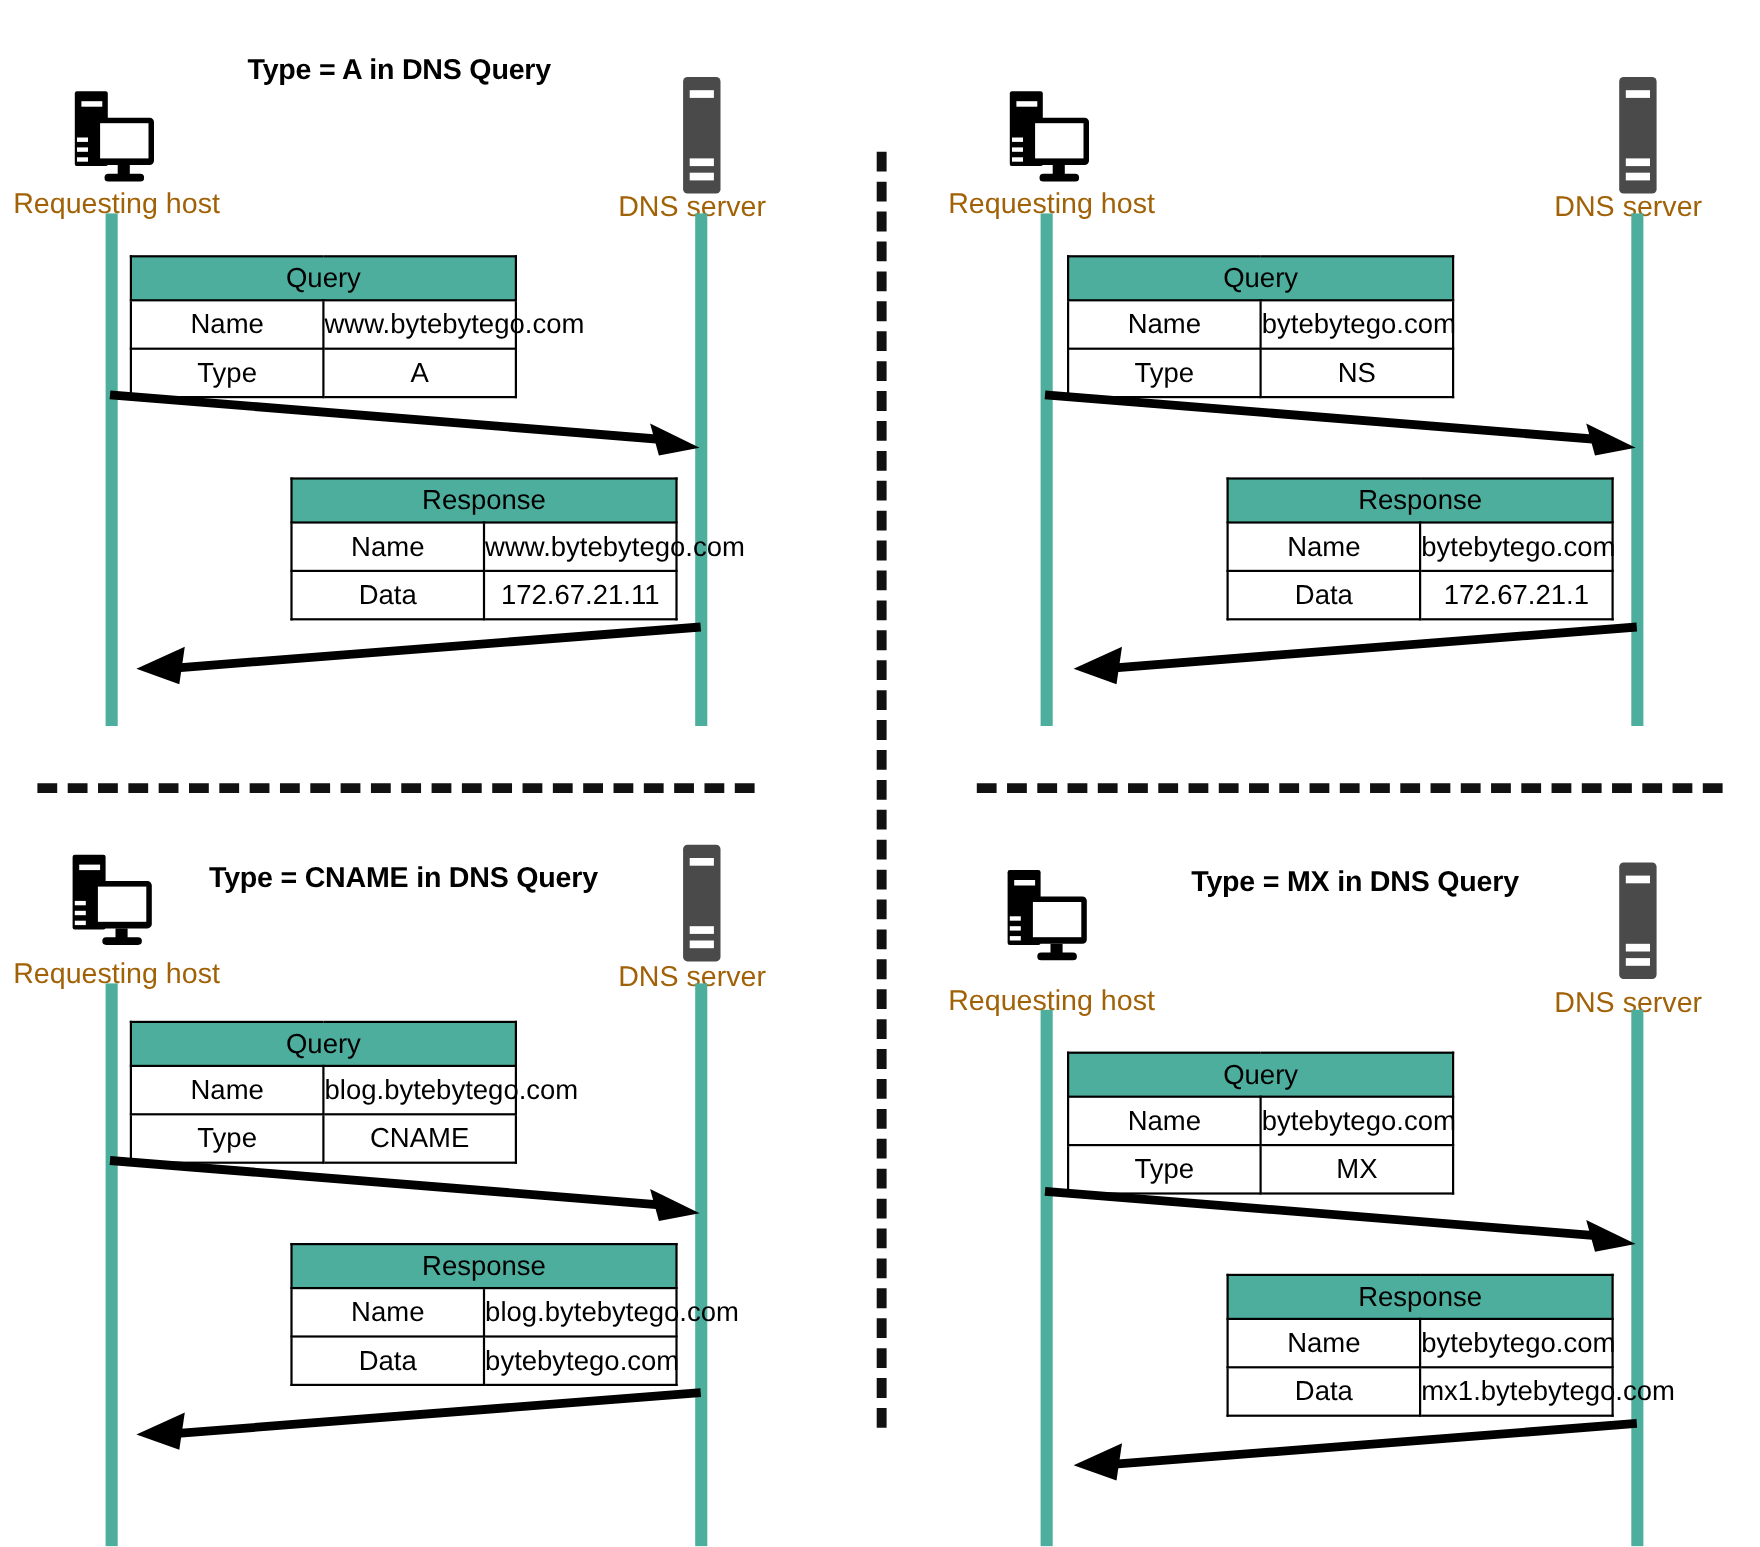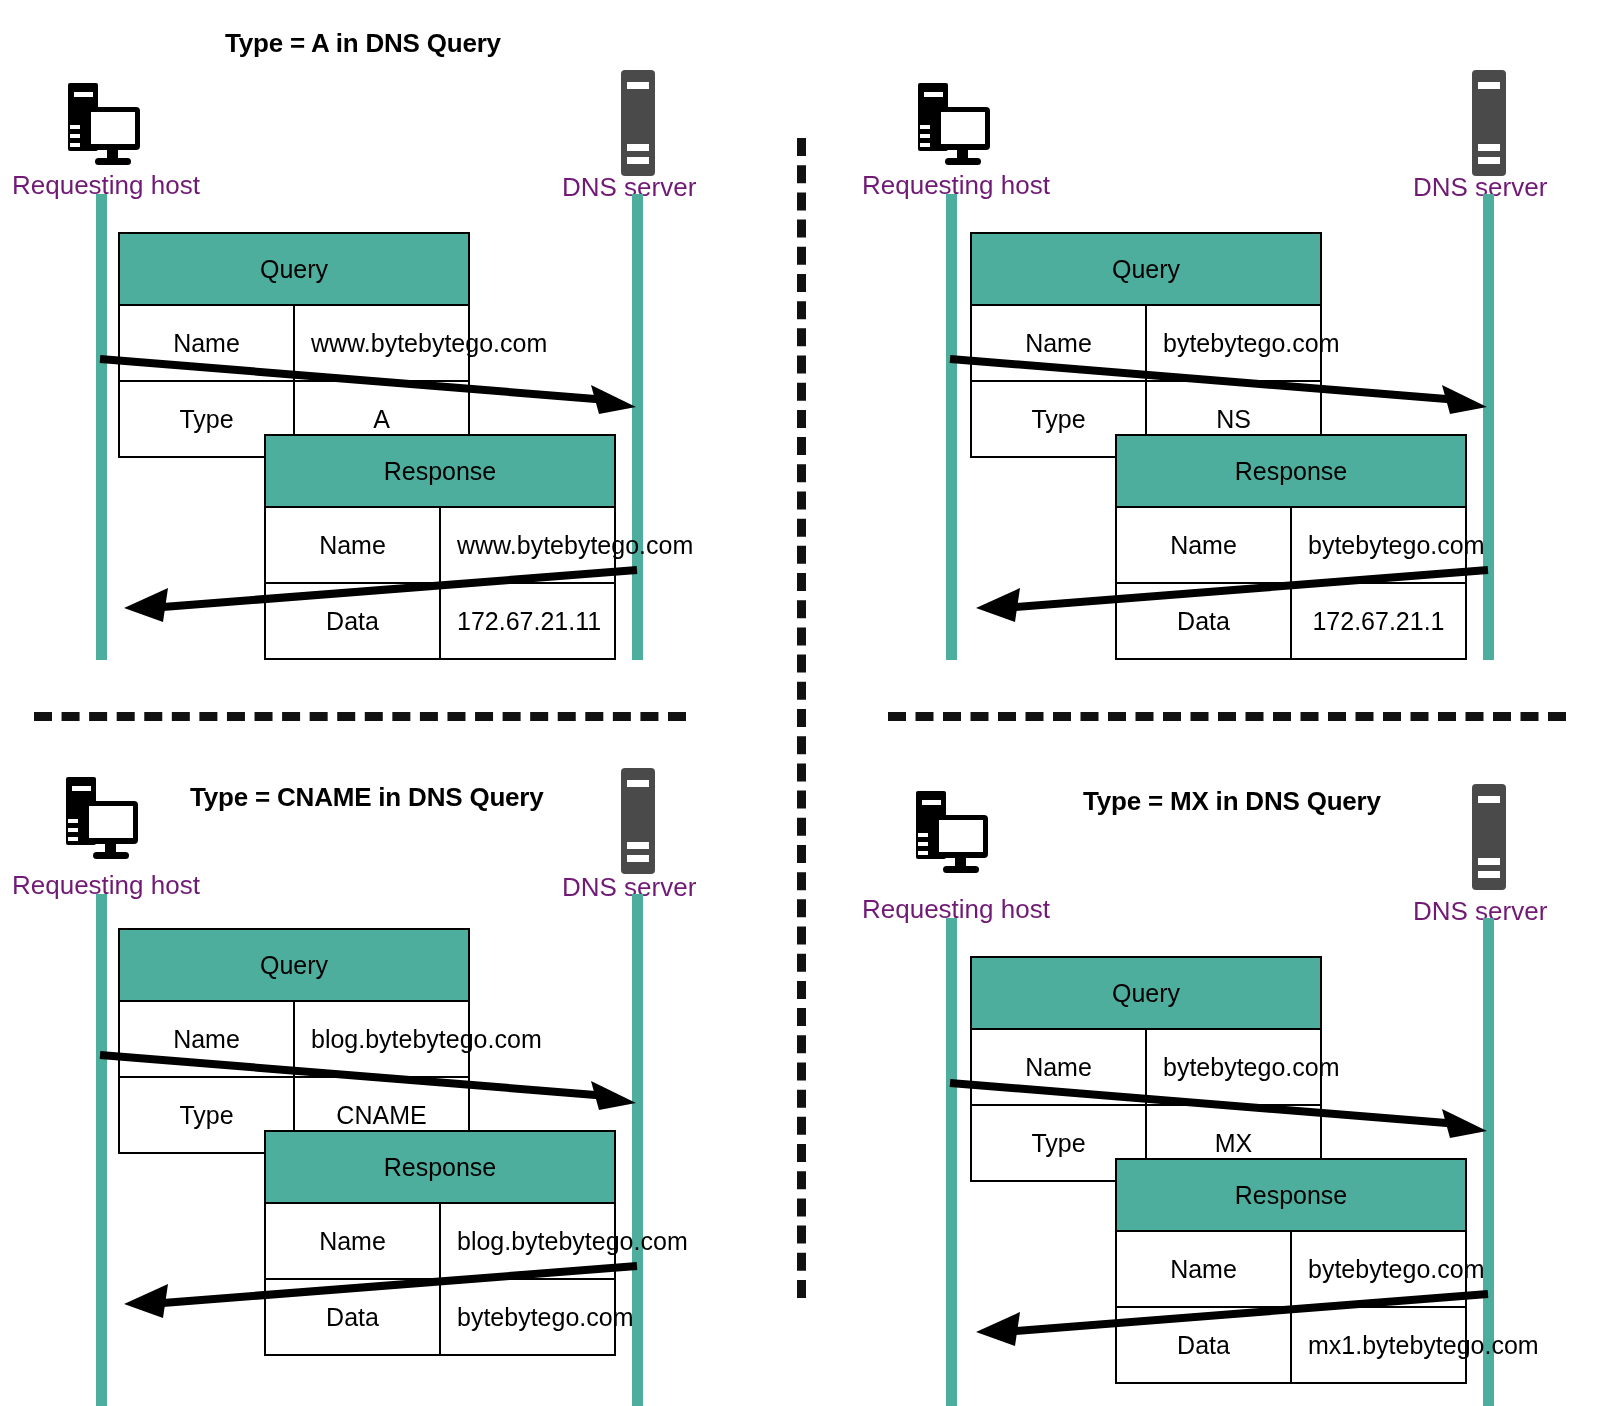--- a/index.html
+++ b/index.html
@@ -27,21 +27,21 @@
     font-size: 26px;
     font-weight: bold;
     color: #000;
     white-space: nowrap;
     letter-spacing: -0.2px;
   }
   
   .node-label {
     position: absolute;
     font-size: 26px;
-    color: #701a75;
+    color: #a16207;
     white-space: nowrap;
   }
   
   .lifeline {
     position: absolute;
     width: 11px;
     background: #4DAE9D;
   }
   
   .host-icon {
@@ -59,21 +59,21 @@
     position: absolute;
     border-collapse: collapse;
     background: #fff;
     table-layout: fixed;
   }
   .rec-table td, .rec-table th {
     border: 2px solid #000;
     font-size: 25px;
     font-weight: normal;
     color: #000;
-    padding: 16px;
+    padding: 0;
     height: 42px;
     text-align: center;
     vertical-align: middle;
     background: #fff;
     line-height: 1.05;
   }
   .rec-table th.hdr {
     background: #4DAE9D;
     height: 38px;
     font-weight: normal;
@@ -99,21 +99,21 @@
 <body>
 
 <div id="canvas">
 
   <div class="dash-v" style="left:797px; top:138px; height:1160px;"></div>
   <div class="dash-h" style="left:34px; top:712px; width:652px;"></div>
   <div class="dash-h" style="left:888px; top:712px; width:678px;"></div>
 
   <div class="quadrant" style="left:0; top:0; width:800px; height:706px;">
 
-    <div class="panel-title" style="left:225px; top:28px;">Type = A in DNS Query</div>
+    <div class="panel-title" style="left:225px; top:48px;">Type = A in DNS Query</div>
 
     <svg class="host-icon" viewBox="0 0 86 92" style="left:58px; top:78px;">
       <rect x="10" y="5" width="30" height="68" rx="2" fill="#000"></rect>
       <rect x="16" y="14" width="19" height="5" fill="#fff"></rect>
       <rect x="12" y="47" width="10" height="4" fill="#fff"></rect>
       <rect x="12" y="56" width="10" height="4" fill="#fff"></rect>
       <rect x="12" y="65" width="10" height="4" fill="#fff"></rect>
       <rect x="28" y="29" width="54" height="43" rx="4" fill="#000"></rect>
       <rect x="33" y="34" width="44" height="32" fill="#fff"></rect>
       <rect x="49" y="72" width="11" height="9" fill="#000"></rect>

